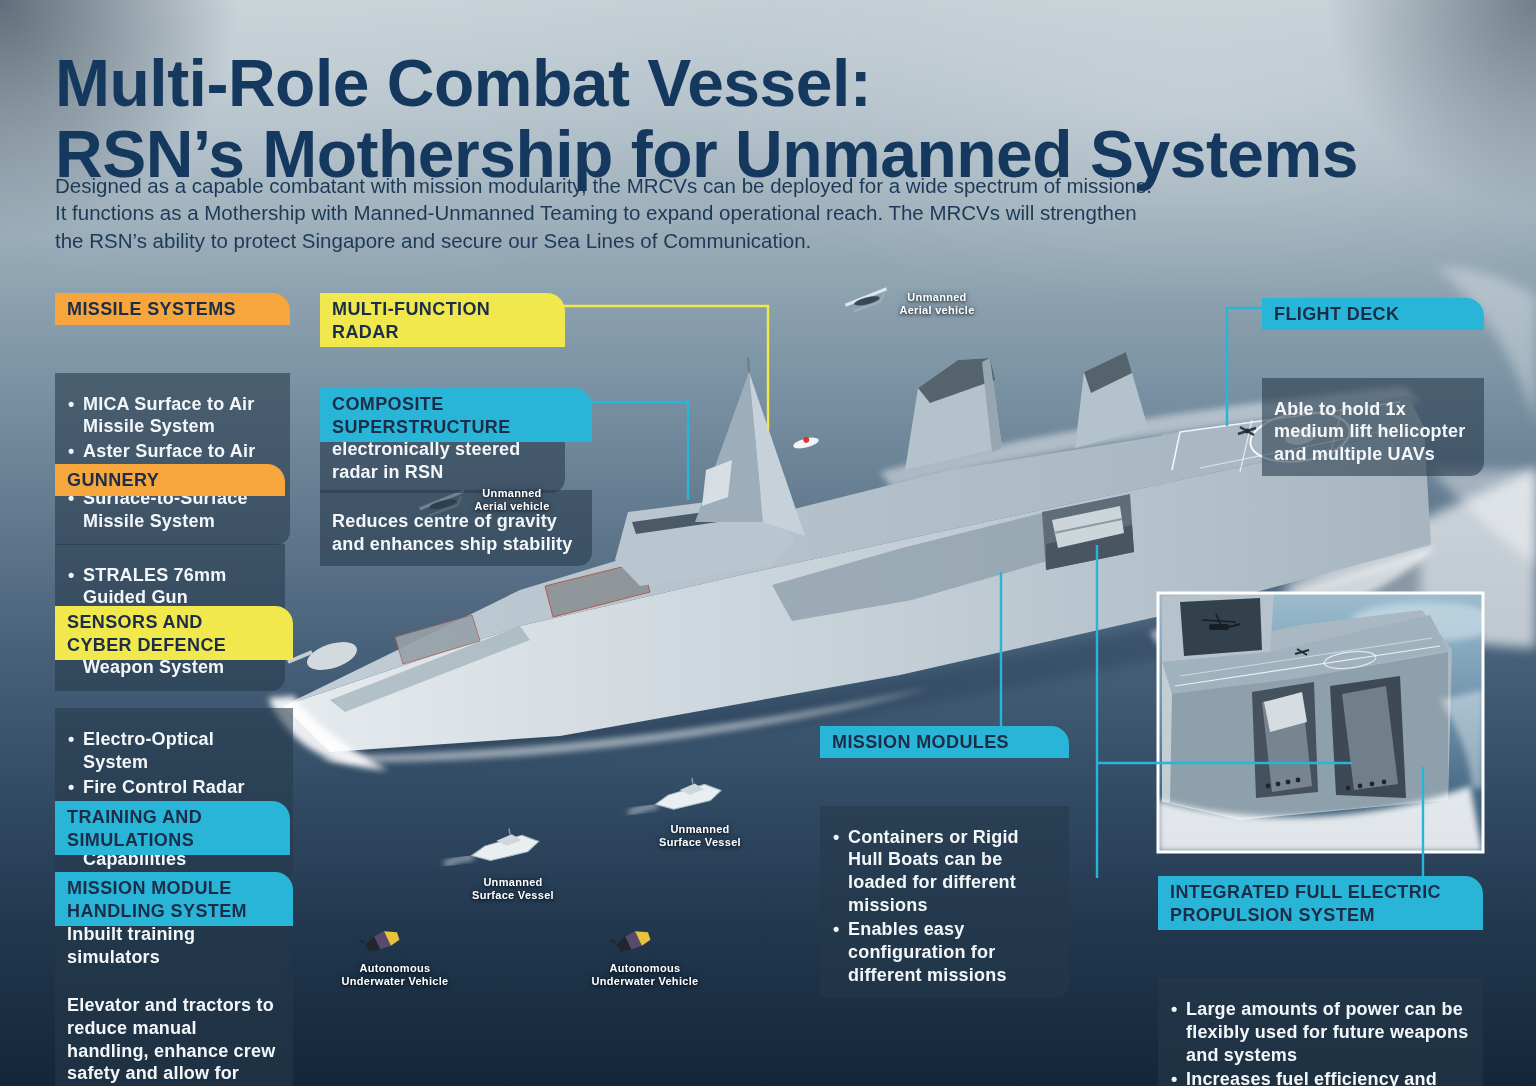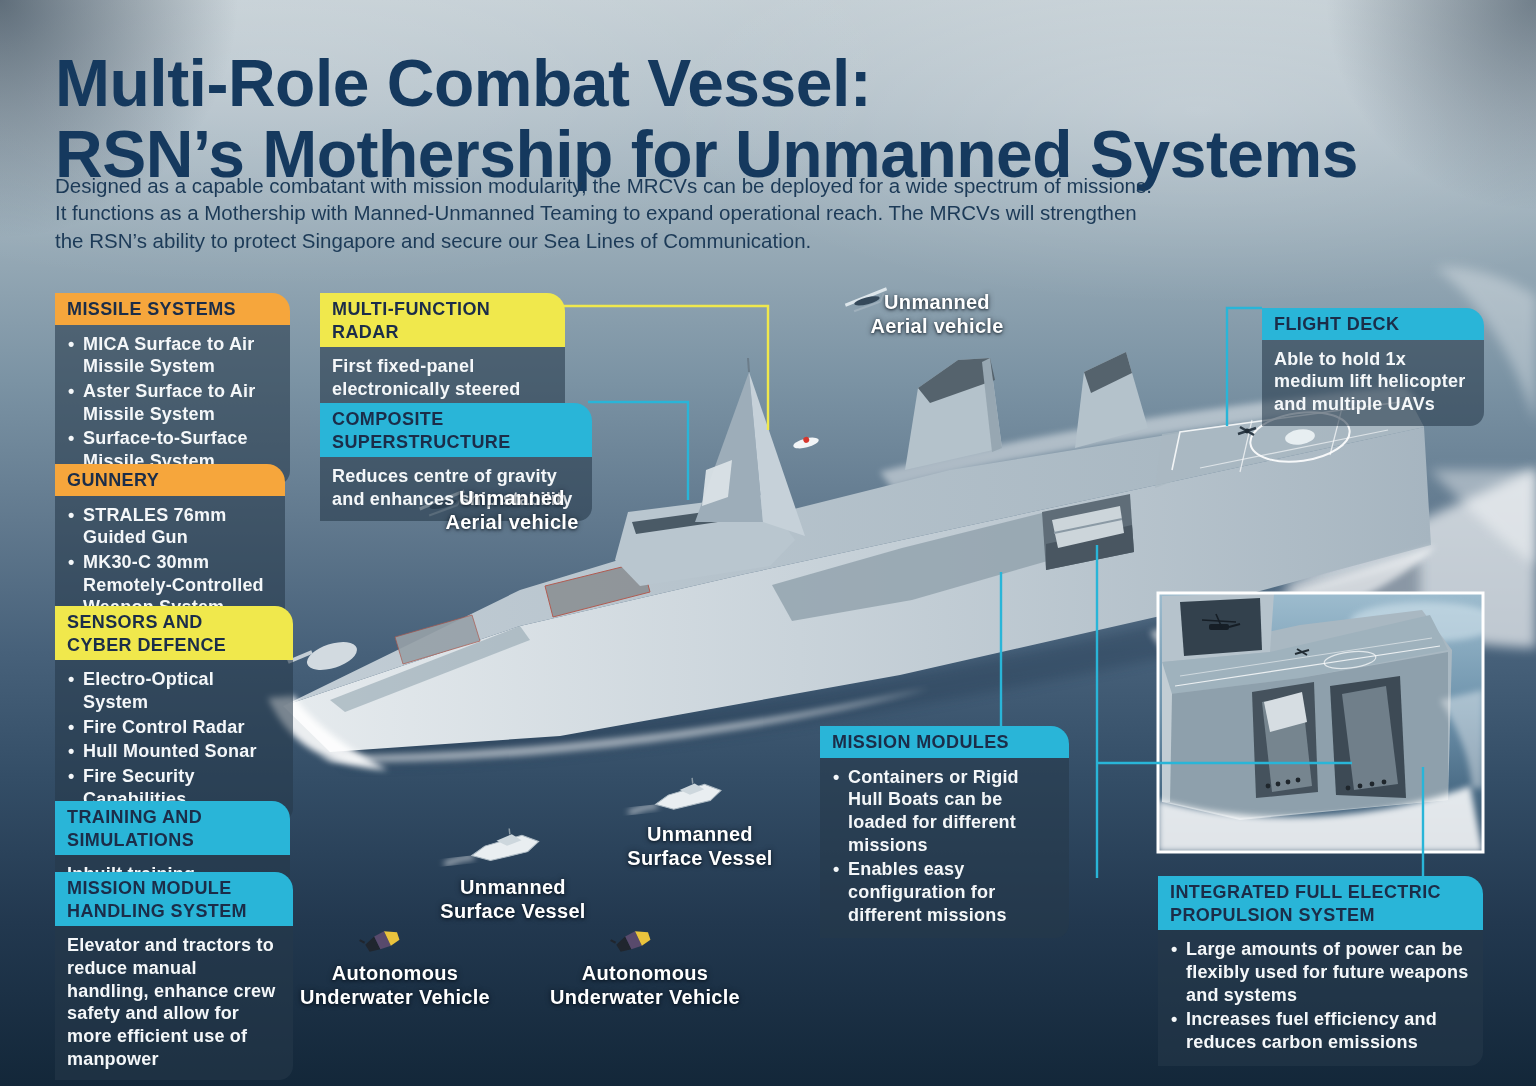--- a/index.html
+++ b/index.html
@@ -24,28 +24,28 @@
     position:absolute;left:55px;top:172px;width:1330px;margin:0;
     font-size:20.5px;line-height:1.33;color:#1c3a57;font-weight:500;
   }
   .callout{position:absolute;font-size:18px;line-height:1.26;}
   .callout .hd{
     padding:5px 12px 4px 12px;border-radius:0 18px 0 0;
     font-weight:700;color:#1b2d49;letter-spacing:.4px;
   }
   .callout .bd{
     background:rgba(38,56,74,.58);color:#f4f7f9;font-weight:700;
-    padding:8px 12px 10px 12px;border-radius:0 0 14px 0;letter-spacing:.2px;
+    padding:20px 12px 10px 12px;border-radius:0 0 14px 0;letter-spacing:.2px;margin-top:48px;
   }
   .callout ul{margin:0;padding:0;list-style:none;}
   .callout ul li{padding-left:16px;position:relative;margin:0 0 2px 0;}
   .callout ul li::before{content:"•";position:absolute;left:1px;top:0;}
   .vlabel{
     position:absolute;transform:translateX(-50%);text-align:center;
-    color:#fff;font-weight:700;font-size:20px;line-height:1.18;letter-spacing:.3px;
+    color:#fff;font-weight:700;font-size:11px;line-height:1.18;letter-spacing:.3px;
     text-shadow:0 1px 3px rgba(5,15,25,.8), 0 0 6px rgba(5,15,25,.45);
   }
 </style>
 </head>
 <body>
 
 <div id="stage">
 
   <svg class="art" width="1536" height="1086" viewBox="0 0 1536 1086">
     <defs>
@@ -269,26 +269,26 @@
 HANDLING SYSTEM</div>
     <div class="bd">Elevator and tractors to reduce manual handling, enhance crew safety and allow for more efficient use of manpower</div>
   </div>
 
   <div class="callout" style="left:320px;top:293px;width:245px;">
     <div class="hd" style="background-color: rgb(240, 232, 76);">MULTI-FUNCTION RADAR</div>
     <div class="bd">First fixed-panel electronically steered radar in RSN</div>
   </div>
 
   <div class="callout" style="left:320px;top:388px;width:272px;">
-    <div class="hd" style="background-color: rgb(41, 181, 216); margin-top: 15px;">COMPOSITE SUPERSTRUCTURE</div>
+    <div class="hd" style="background-color: rgb(41, 181, 216);">COMPOSITE SUPERSTRUCTURE</div>
     <div class="bd">Reduces centre of gravity and enhances ship stability</div>
   </div>
 
   <div class="callout" style="left:1262px;top:298px;width:222px;">
-    <div class="hd" style="background-color: rgb(41, 181, 216); margin-top: 10px;">FLIGHT DECK</div>
+    <div class="hd" style="background-color: rgb(41, 181, 216);">FLIGHT DECK</div>
     <div class="bd">Able to hold 1x medium lift helicopter and multiple UAVs</div>
   </div>
 
   <div class="callout" style="left:820px;top:726px;width:249px;">
     <div class="hd" style="background-color: rgb(41, 181, 216);">MISSION MODULES</div>
     <div class="bd">
       <ul>
           <li>Containers or Rigid Hull Boats can be loaded for different missions</li>
           <li>Enables easy configuration for different missions</li>
         </ul>

